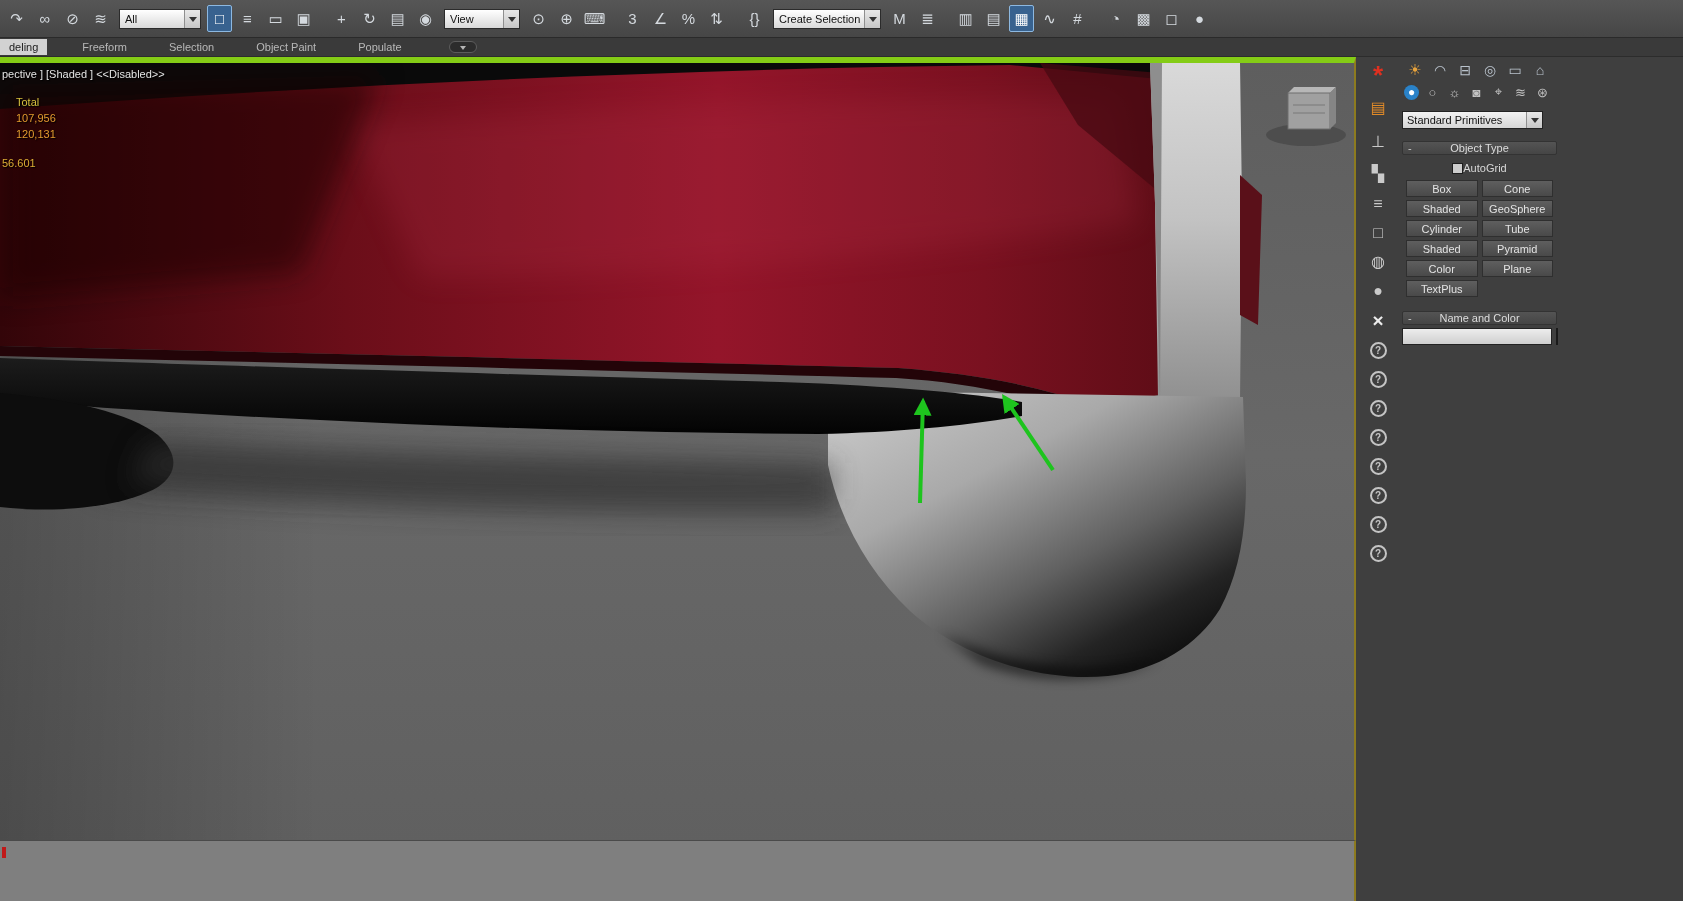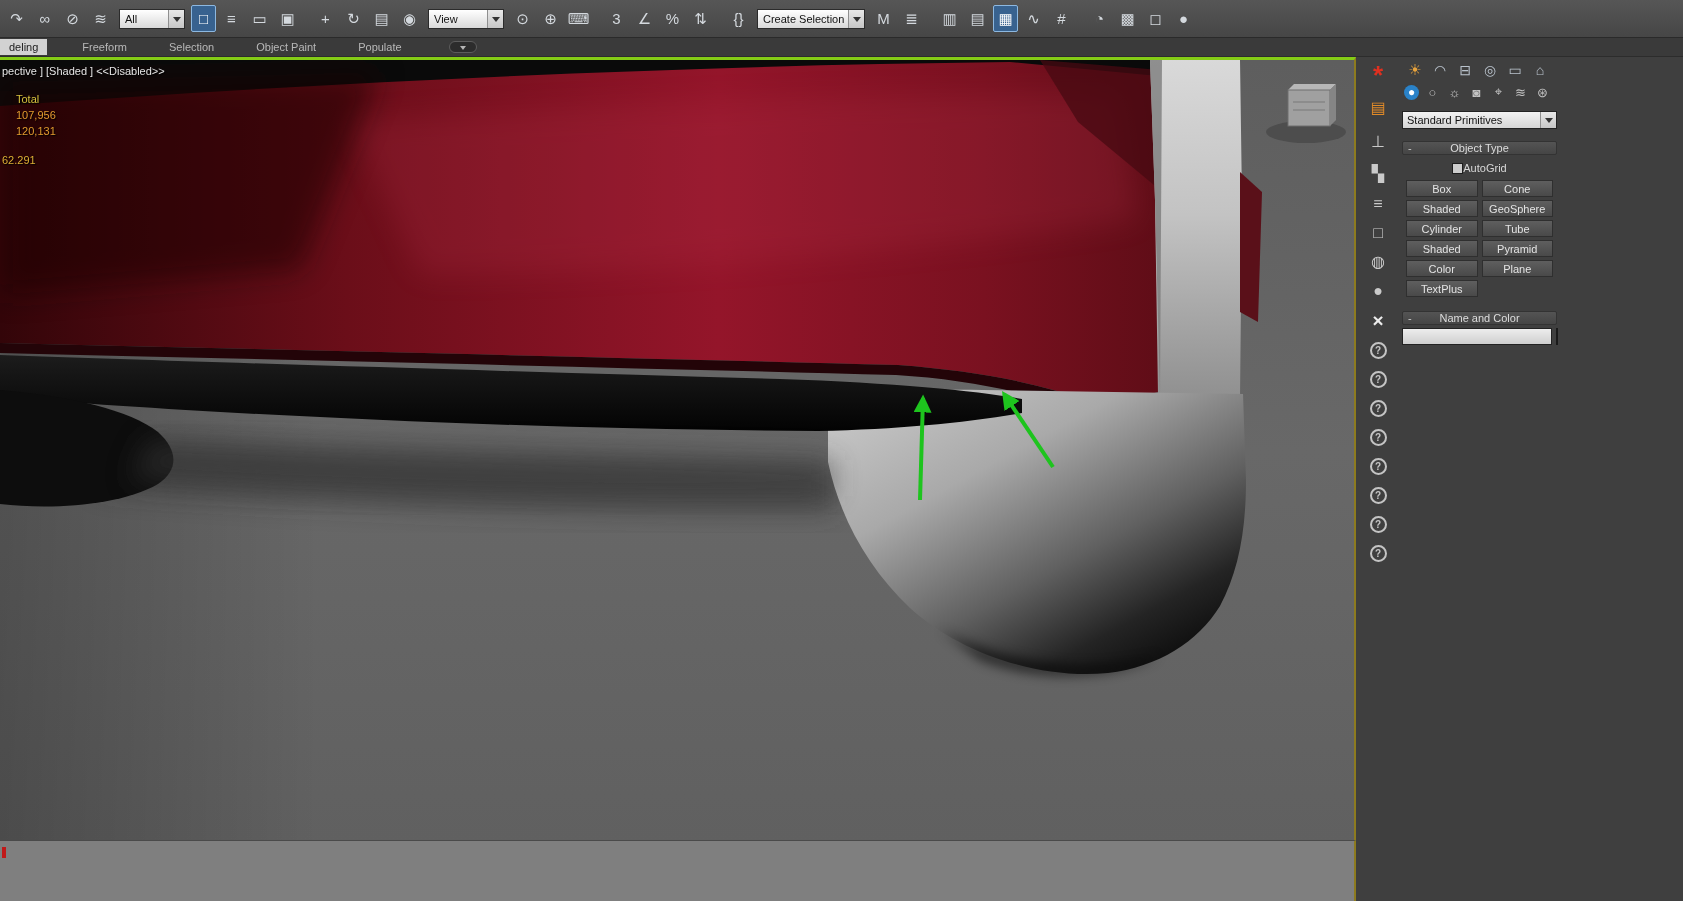--- a/index.html
+++ b/index.html
@@ -45,21 +45,21 @@
   .ribbon-pill {
     width:28px; height:12px; border-radius:6px; margin-left:14px;
     background:#2c2c2c; border:1px solid #5c5c5c;
     display:flex; align-items:center; justify-content:center;
   }
   .ribbon-pill .tri { border:3px solid transparent; border-top:4px solid #b5b5b5; margin-top:4px; }
 
   
   .viewport {
     position:absolute; top:57px; left:0; width:1356px; height:783px;
-    border-top:3px solid #84cc16; border-right:2px solid #8d7b1f;
+    border-top:6px solid #84cc16; border-right:2px solid #8d7b1f;
     background:#616161; overflow:hidden;
   }
   .viewport svg { position:absolute; top:0; left:0; }
   .vp-label {
     position:absolute; top:5px; left:2px; color:#e4e4e4;
     text-shadow:1px 1px 1px #000;
   }
   .stat { position:absolute; left:16px; text-shadow:1px 1px 1px #000; }
   .stat.total { top:33px; color:#d6c13e; }
   .stat.n1 { top:49px; color:#e09a2f; }
@@ -88,21 +88,21 @@
   }
 
   .command-panel { position:absolute; top:2px; left:44px; width:163px; }
   .cp-tabs { display:flex; gap:7px; height:21px; align-items:center; padding-left:6px; }
   .cp-tab { width:18px; text-align:center; font-size:14px; color:#b9c2cc; }
   .cp-tab.create { color:#e8a33c; font-size:15px; }
   .cp-cats { display:flex; gap:5px; height:20px; align-items:center; padding-left:4px; margin-top:2px; }
   .cp-cat { width:17px; text-align:center; font-size:13px; color:#c3c3c3; }
   .cp-cat.geo { color:#fff; background:#2a82c8; border-radius:50%; width:15px; height:15px; line-height:15px; font-size:12px; }
   .cp-dd {
-    margin-top:9px; margin-left:2px; width:155px; height:18px;
+    margin-top:9px; margin-left:2px; width:141px; height:18px;
     background:linear-gradient(#f2f2f2,#d6d6d6); border:1px solid #222;
     color:#111; display:flex; align-items:stretch;
   }
   .cp-dd .dd-text { flex:1; display:flex; align-items:center; padding:0 4px; }
 
   .rollout { margin-top:12px; margin-left:2px; width:155px; }
   .rollout.second { margin-top:7px; }
   .rollout-header {
     position:relative; height:14px; border-radius:2px;
     background:linear-gradient(#545454,#454545); border:1px solid #333;
@@ -128,21 +128,21 @@
   .color-swatch { width:17px; height:17px; background:#cc1254; border:1px solid #1a1a1a; }
 </style>
 </head>
 <body>
 
 <div class="main-toolbar">
   <span class="tb-icon">↷</span>
   <span class="tb-icon">∞</span>
   <span class="tb-icon">⊘</span>
   <span class="tb-icon">≋</span>
-  <div class="tb-dd" style="width:66px">
+  <div class="tb-dd" style="width:82px">
     <span class="dd-text">All</span>
     <span class="dd-btn">
         <i class="tri"></i>
       </span>
   </div>
   <span class="tb-icon active">□</span>
   <span class="tb-icon">≡</span>
   <span class="tb-icon">▭</span>
   <span class="tb-icon">▣</span>
   <span class="tb-sep"></span>
@@ -275,21 +275,21 @@
     <line x1="1293" y1="50" x2="1325" y2="50" stroke="#787878"></line>
 
     <line x1="920" y1="440" x2="923" y2="338" stroke="#1ec41e" stroke-width="4" marker-end="url(#ah)"></line>
     <line x1="1053" y1="407" x2="1004" y2="334" stroke="#1ec41e" stroke-width="4" marker-end="url(#ah)"></line>
   </svg>
 
   <div class="vp-label">pective ] [Shaded ] &lt;&lt;Disabled&gt;&gt;</div>
   <div class="stat total">Total</div>
   <div class="stat n1">107,956</div>
   <div class="stat n2">120,131</div>
-  <div class="stat fps">62.291</div>
+  <div class="stat fps">56.601</div>
 </div>
 
 <div class="trackbar">
   <div class="listener-mark"></div>
 </div>
 
 <div class="right-region">
 
   <div class="side-toolbar">
     <span class="st-icon c-red" style="height:32px">*</span>

